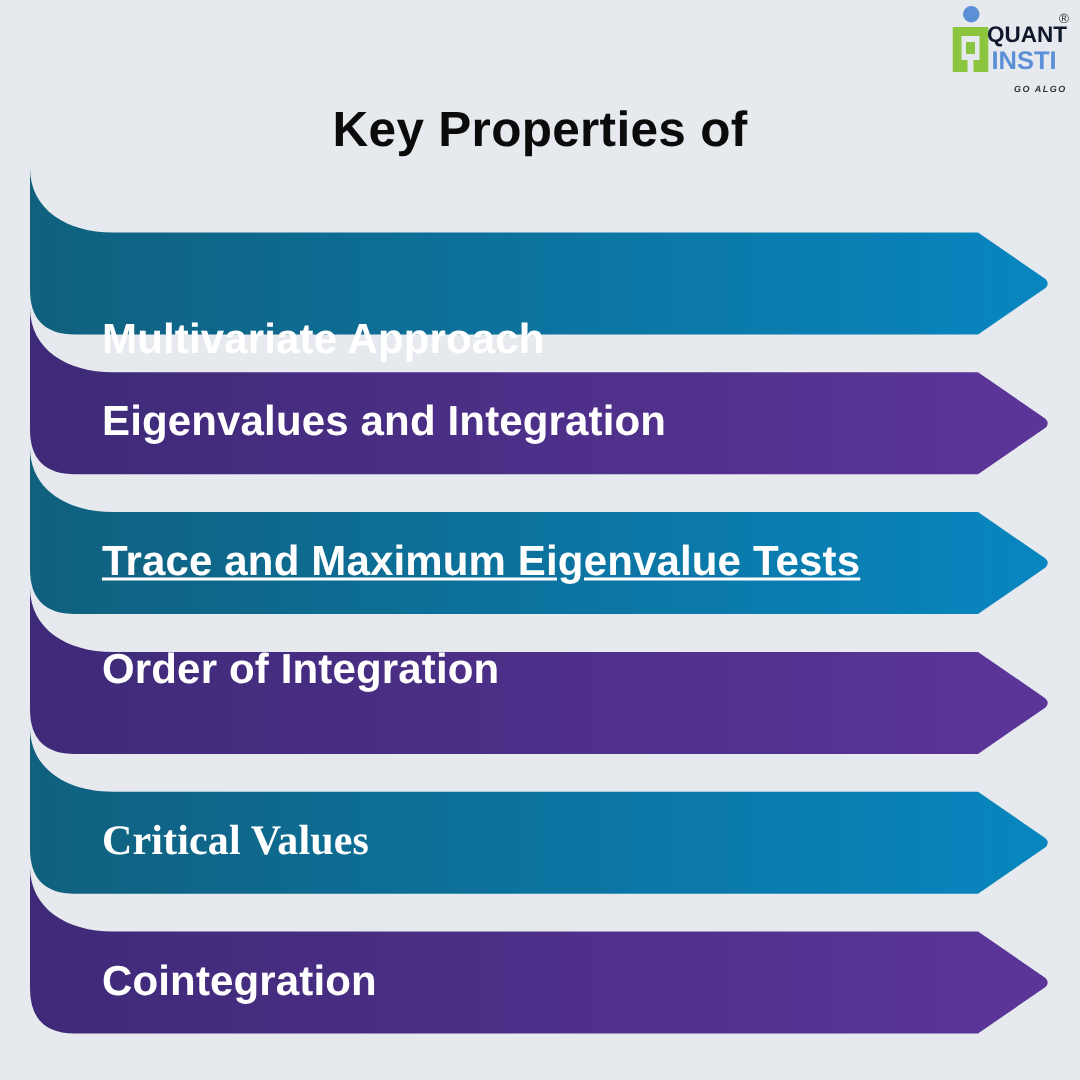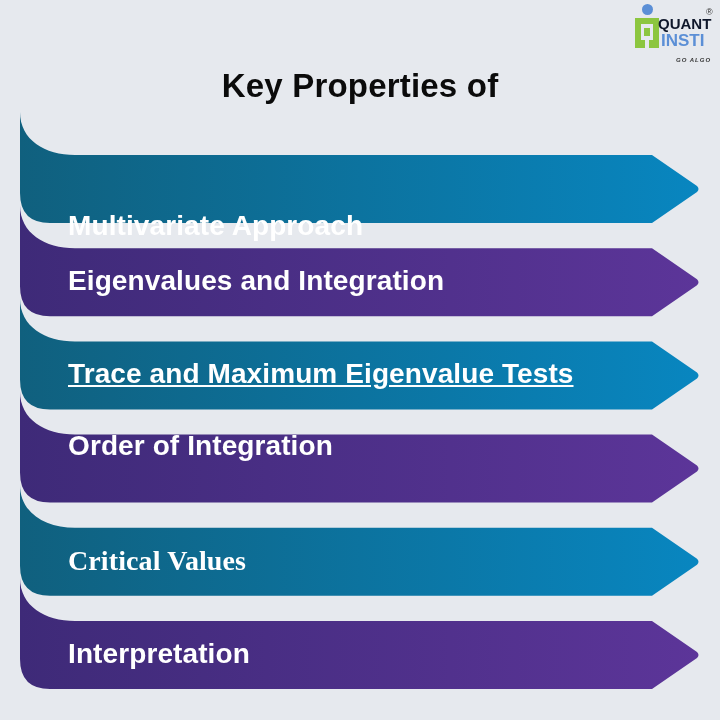--- a/index.html
+++ b/index.html
@@ -81,14 +81,14 @@
       <path d="M 20 112 C 20 140, 45 155, 75 155 L 652 155 L 697 186 Q 700 189, 697 192 L 652 223 L 50 223 Q 20 223, 20 193 Z" fill="url(#gTeal)"></path>
     </g>
 </svg>
 
 <div id="labels">
     <div class="band-label" style="top: 172px; margin-top: 38px;">Multivariate Approach</div>
     <div class="band-label" style="top: 265.2px;">Eigenvalues and Integration</div>
     <div class="band-label" style="top: 358.4px; text-decoration: underline;">Trace and Maximum Eigenvalue Tests</div>
     <div class="band-label" style="top: 430px;">Order of Integration</div>
     <div class="band-label" style="top: 544.8px; font-family: Liberation Serif, serif;">Critical Values</div>
-    <div class="band-label" style="top: 638px;">Interpretation</div>
+    <div class="band-label" style="top: 638px;">Cointegration</div>
   </div>
 
 </body></html>

